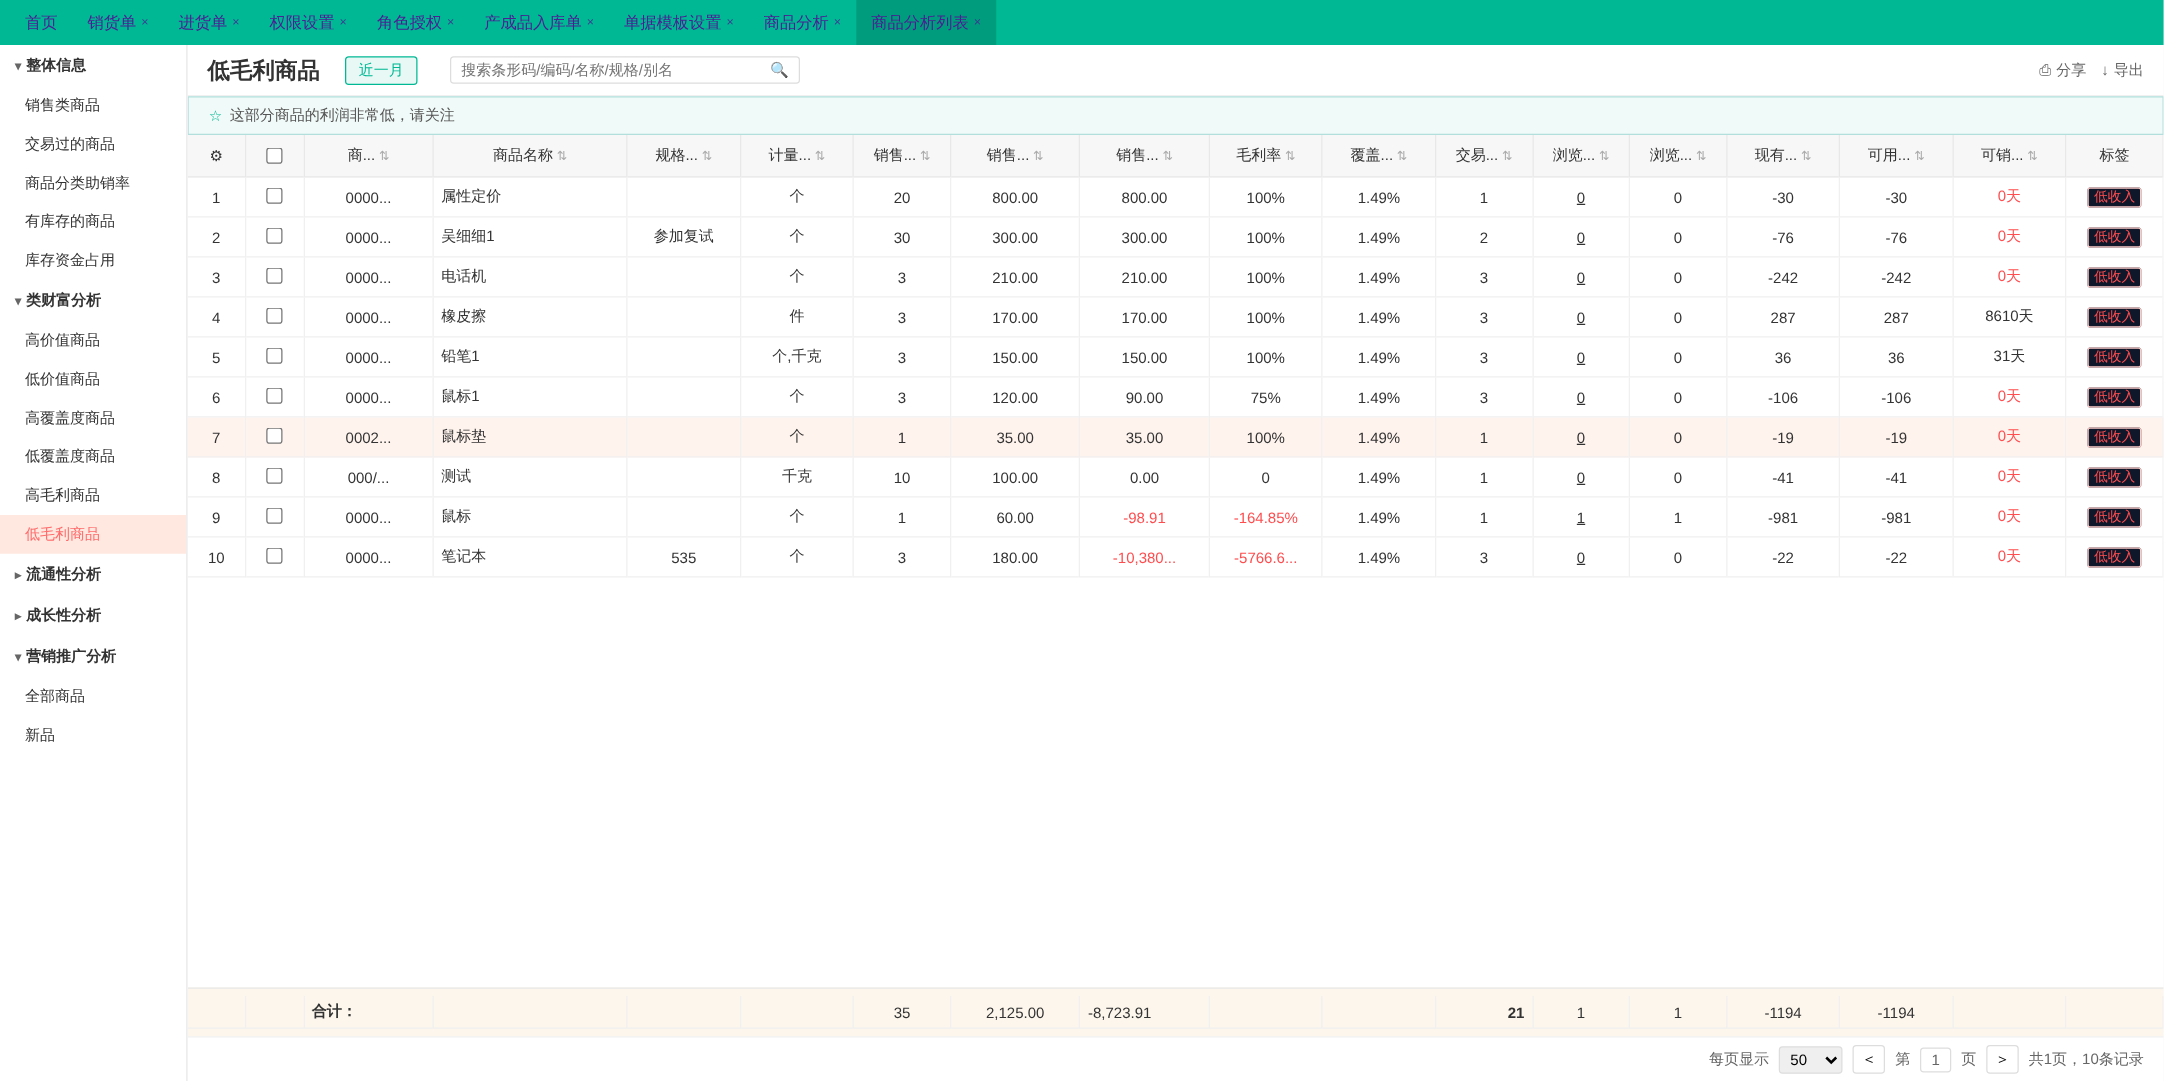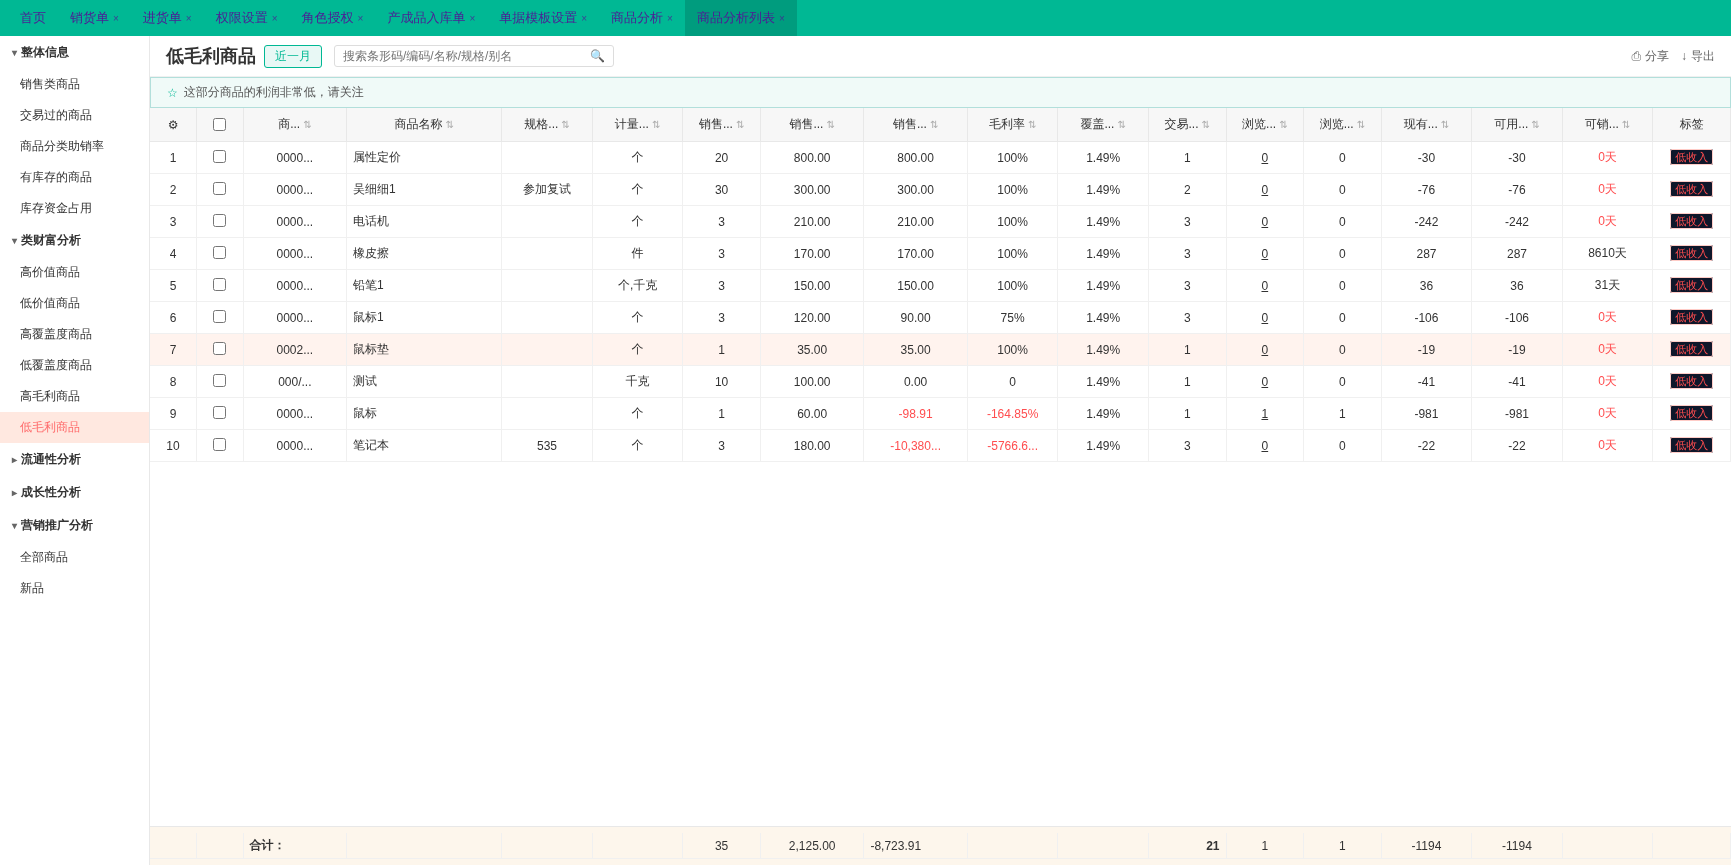--- a/index.html
+++ b/index.html
@@ -83,28 +83,29 @@
       color: #333;
     }
     .filter-btn {
       background: #e8f8f5;
       color: #00b894;
       border: 1px solid #00b894;
       border-radius: 3px;
       padding: 2px 10px;
       font-size: 12px;
       cursor: pointer;
+      margin-left: 12px;
     }
     .search-box {
       display: flex;
       align-items: center;
       border: 1px solid #ddd;
       border-radius: 3px;
       padding: 3px 8px;
-      margin-left: 4px;
+      margin-left: 18px;
       flex: 1;
       max-width: 280px;
     }
     .search-box input {
       border: none;
       outline: none;
       font-size: 12px;
       width: 100%;
       color: #999;
     }
@@ -686,15 +687,29 @@
           <td style="width:60px; text-align:center; padding:4px 6px;">1</td>
           <td style="width:70px; text-align:center; padding:4px 6px;">-1194</td>
           <td style="width:70px; text-align:center; padding:4px 6px;">-1194</td>
           <td style="width:70px;"></td>
           <td style="width:60px;"></td>
         </tr>
       </tbody>
         </table>
     </div>
 
+    <div class="pagination-bar">
+      <span>每页显示</span>
+      <select class="page-size-select">
+        <option>50</option>
+        <option>100</option>
+        <option>200</option>
+      </select>
+      <button class="page-btn">＜</button>
+      <span>第</span>
+      <span class="page-num">1</span>
+      <span>页</span>
+      <button class="page-btn">＞</button>
+      <span>共1页，10条记录</span>
+    </div>
 
   </div>
 </div>
 
 </body></html>

